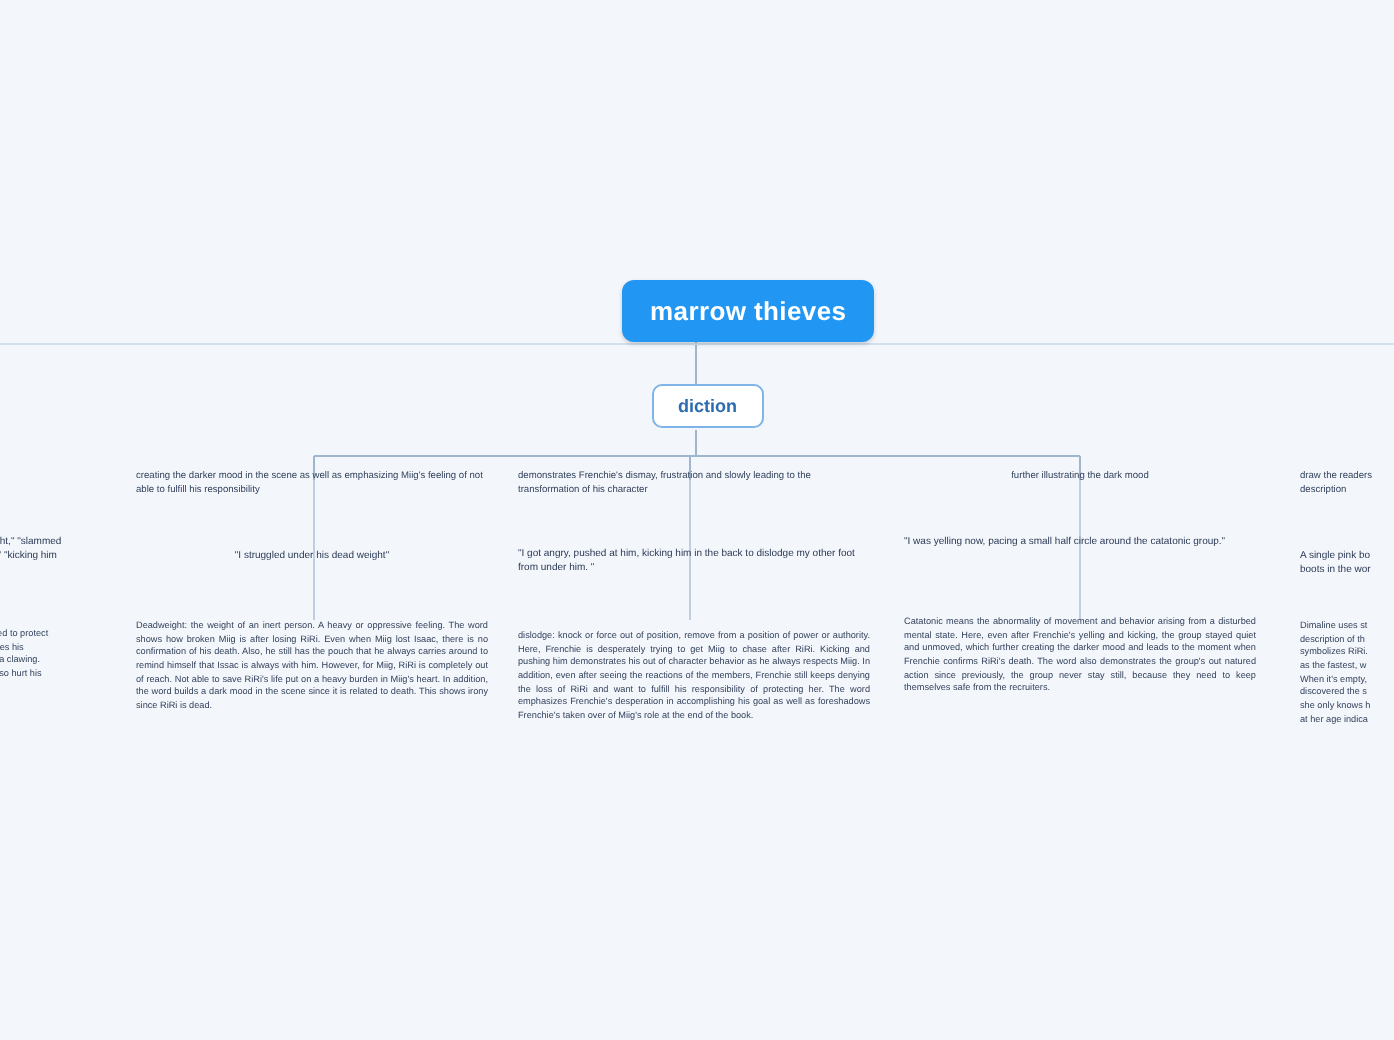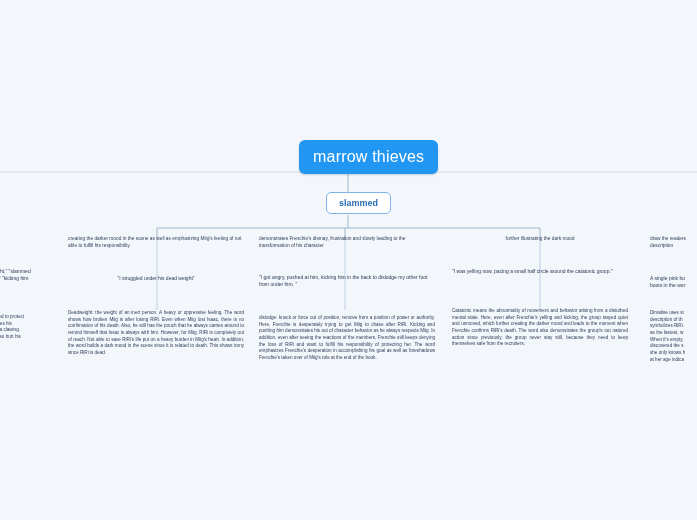--- a/index.html
+++ b/index.html
@@ -29,25 +29,26 @@
   }
   .node {
     position: absolute;
     box-sizing: border-box;
   }
   .root-node {
     background: #2196f3;
     color: #ffffff;
     border-radius: 6px;
     padding: 8px 14px;
-    font-size: 16px;
-    font-weight: normal;
+    font-size: 13px;
+    font-weight: bold;
     letter-spacing: .2px;
     box-shadow: 0 1px 2px rgba(0,0,0,.18);
     white-space: nowrap;
+    margin-left: 12px;
   }
   .sub-node {
     background: #ffffff;
     color: #2b6cb0;
     border: 1px solid #7fb4e8;
     border-radius: 5px;
     padding: 5px 12px;
     font-size: 9px;
     font-weight: bold;
     white-space: nowrap;
@@ -88,21 +89,21 @@
     <path d="M0,172 L348,172" stroke="#d2dfec" stroke-width="1" fill="none"></path>
     <path d="M348,172 L697,172" stroke="#d2dfec" stroke-width="1" fill="none"></path>
 
     <path d="M157,240 L157,310" stroke="#bfcfe0" stroke-width="1" fill="none"></path>
     <path d="M345,240 L345,310" stroke="#bfcfe0" stroke-width="1" fill="none"></path>
     <path d="M540,240 L540,310" stroke="#bfcfe0" stroke-width="1" fill="none"></path>
   </svg>
 
   <div class="node root-node" style="left:299px; top:140px;">marrow thieves</div>
 
-  <div class="node sub-node" style="left:326px; top:192px;">slammed</div>
+  <div class="node sub-node" style="left:326px; top:192px;">diction</div>
 
   <div class="leaf label" style="left:-4px; top:236px; width:46px; white-space:pre-line;"></div>
   <div class="leaf quote" style="left:-4px; top:268px; width:46px; white-space:pre-line;">ight," "slammed
 n" "kicking him</div>
   <div class="leaf" style="left:-4px; top:314px; width:46px; white-space:pre-line;">ued to protect
 ates his
 s a clawing.
 also hurt his</div>
 
   <div class="leaf label" style="left:68px; top:236px; width:176px;">creating the darker mood in the scene as well as emphasizing Miig's feeling of not able to fulfill his responsibility</div>

